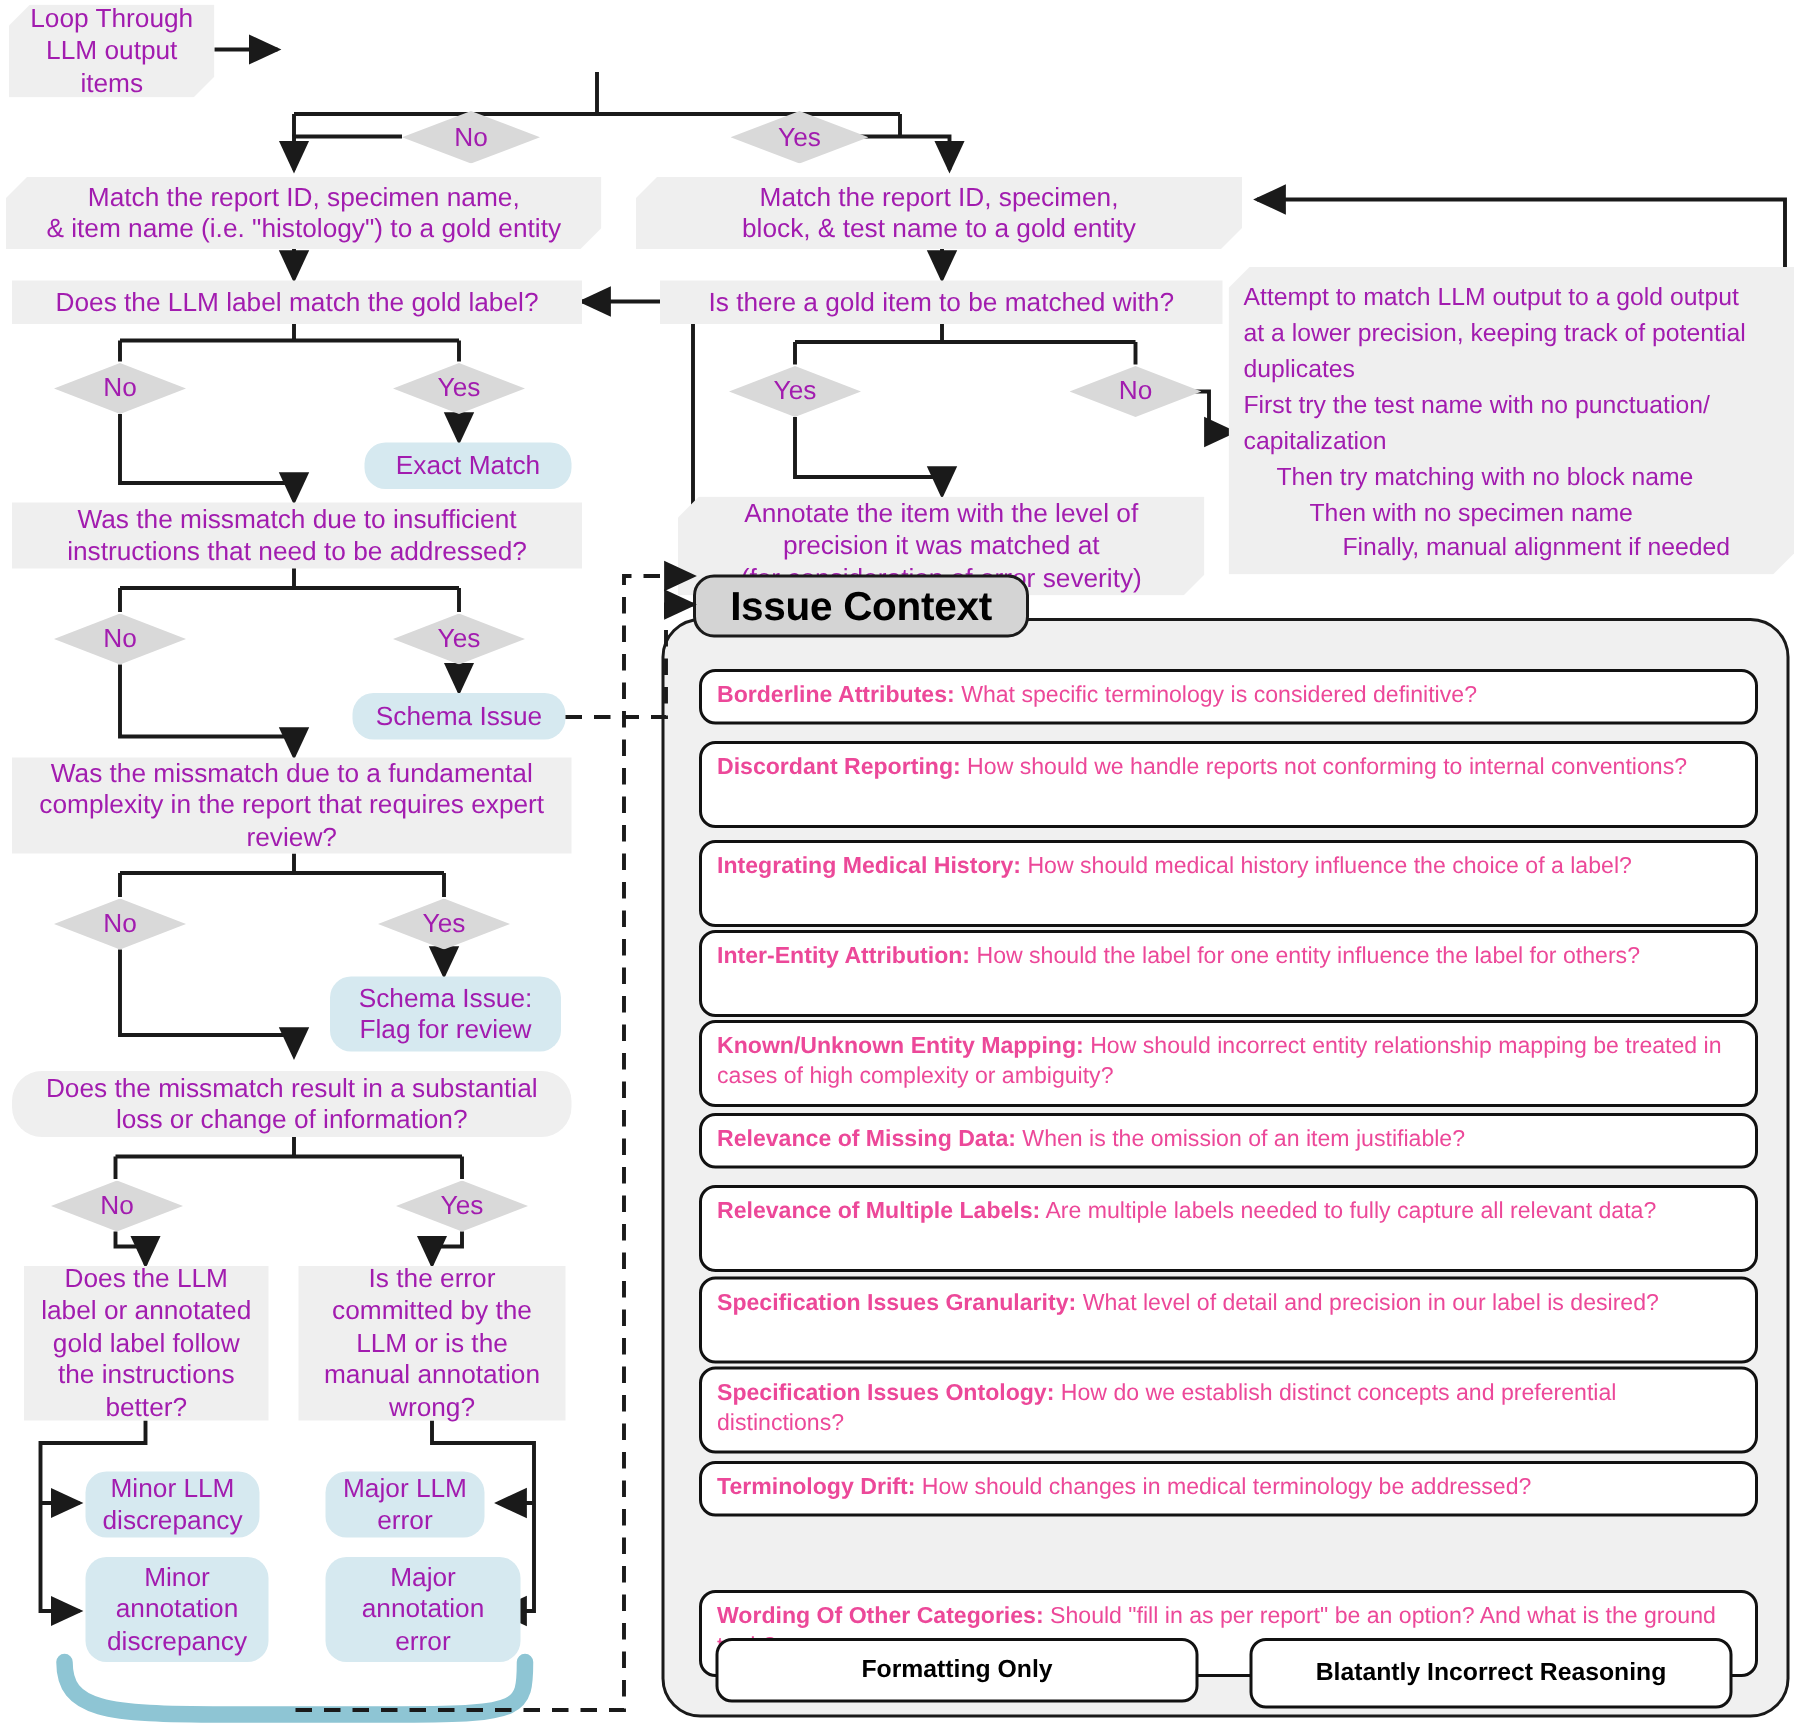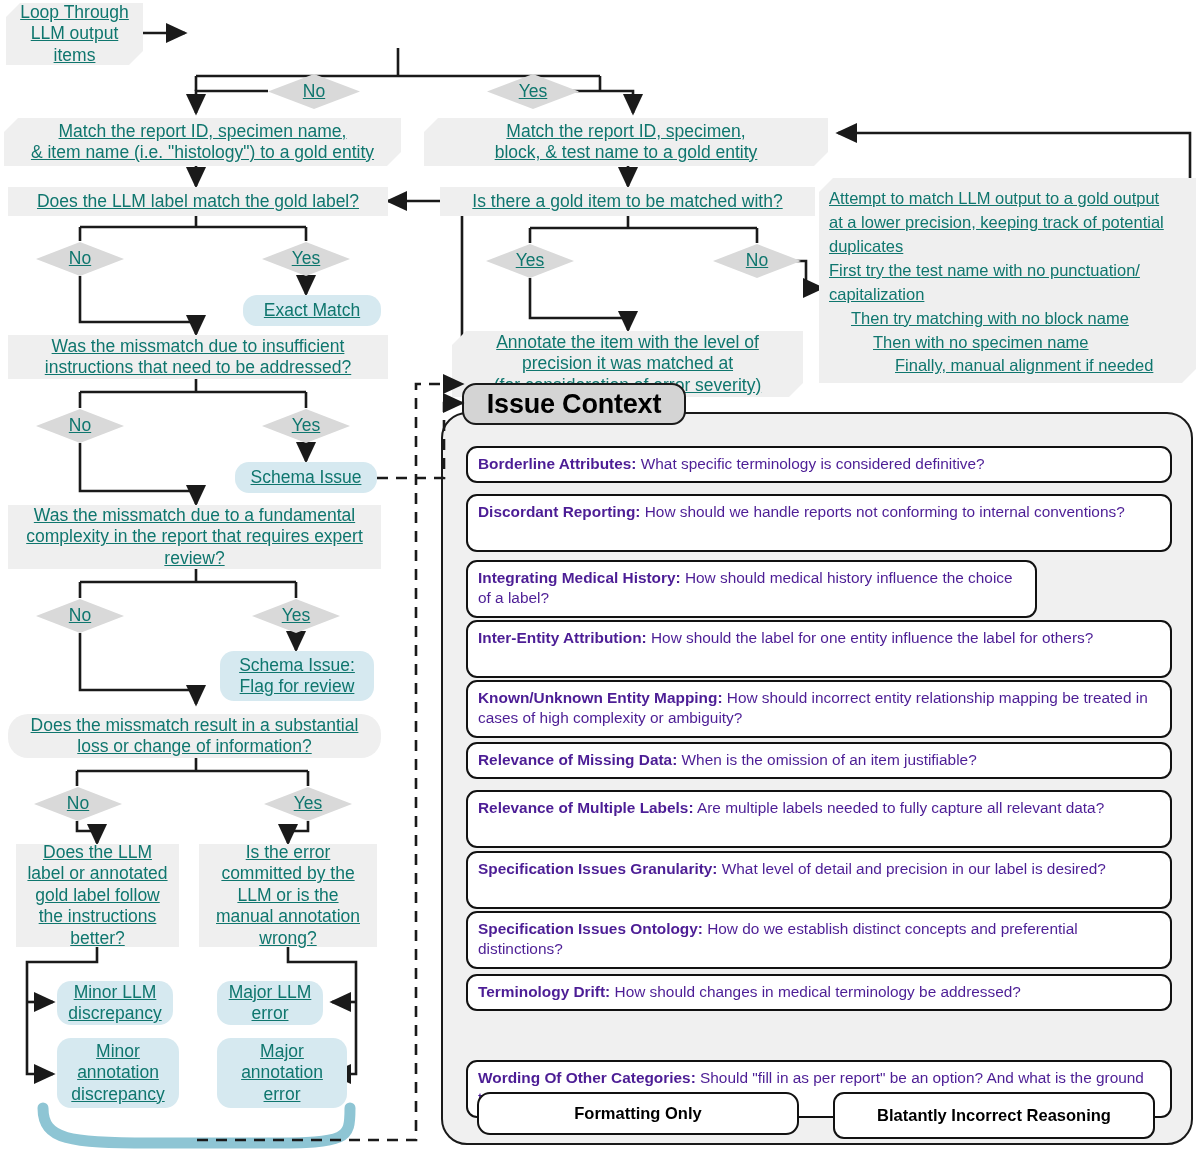--- a/index.html
+++ b/index.html
@@ -16,22 +16,21 @@
   }
   
   .node{
     position:absolute;
     box-sizing:border-box;
     display:flex;
     align-items:center;
     justify-content:center;
     text-align:center;
     line-height:1.22;
-    color:#0f766e;
-    text-decoration:underline;
+    color:#a21caf;
   }
   
   .proc{
     background:#efefef;
     font-size:17.5px;
     padding:4px 8px;
     -webkit-clip-path:polygon(14px 0,100% 0,100% calc(100% - 14px),calc(100% - 14px) 100%,0 100%,0 14px);
     clip-path:polygon(14px 0,100% 0,100% calc(100% - 14px),calc(100% - 14px) 100%,0 100%,0 14px);
   }
   .proc.noclip{
@@ -76,21 +75,21 @@
   }
   .ic-item{
     position:absolute;
     background:#ffffff;
     border:2.2px solid #111;
     border-radius:11px;
     box-sizing:border-box;
     font-size:15.4px;
     line-height:1.30;
     padding:6px 9px 5px 10px;
-    color:#4c1d95;
+    color:#ec4899;
   }
   .ic-item b{font-weight:bold;}
   .ic-btn{
     position:absolute;
     background:#ffffff;
     border:2.2px solid #111;
     border-radius:11px;
     box-sizing:border-box;
     font-size:16.5px;
     font-weight:bold;
@@ -352,21 +351,21 @@
   </div>
 
   <div class="ic-item" style="left:466px;top:446px;width:706px;height:37px;">
     <b>Borderline Attributes:</b><span> What specific terminology is considered definitive?</span>
   </div>
 
   <div class="ic-item" style="left:466px;top:494px;width:706px;height:58px;">
     <b>Discordant Reporting:</b><span> How should we handle reports not conforming to internal conventions?</span>
   </div>
 
-  <div class="ic-item" style="left:466px;top:560px;width:571px;height:58px;">
+  <div class="ic-item" style="left:466px;top:560px;width:706px;height:58px;">
     <b>Integrating Medical History:</b><span> How should medical history influence the choice of a label?</span>
   </div>
 
   <div class="ic-item" style="left:466px;top:620px;width:706px;height:58px;">
     <b>Inter-Entity Attribution:</b><span> How should the label for one entity influence the label for others?</span>
   </div>
 
   <div class="ic-item" style="left:466px;top:680px;width:706px;height:58px;">
     <b>Known/Unknown Entity Mapping:</b><span> How should incorrect entity relationship mapping be treated in cases of high complexity or ambiguity?</span>
   </div>
@@ -388,21 +387,21 @@
   </div>
 
   <div class="ic-item" style="left:466px;top:974px;width:706px;height:37px;">
     <b>Terminology Drift:</b><span> How should changes in medical terminology be addressed?</span>
   </div>
 
   <div class="ic-item" style="left:466px;top:1060px;width:706px;height:58px;">
     <b>Wording Of Other Categories:</b><span> Should "fill in as per report" be an option? And what is the ground truth?</span>
   </div>
 
-  <div class="ic-btn" style="left:477px;top:1092px;width:322px;height:43px;border-radius:13px;">
+  <div class="ic-btn" style="left:477px;top:1092px;width:322px;height:43px;">
     <span>Formatting Only</span>
   </div>
 
   <div class="ic-btn" style="left:833px;top:1092px;width:322px;height:47px;">
     <span>Blatantly Incorrect Reasoning</span>
   </div>
 
 </div>
 
 </body></html>

